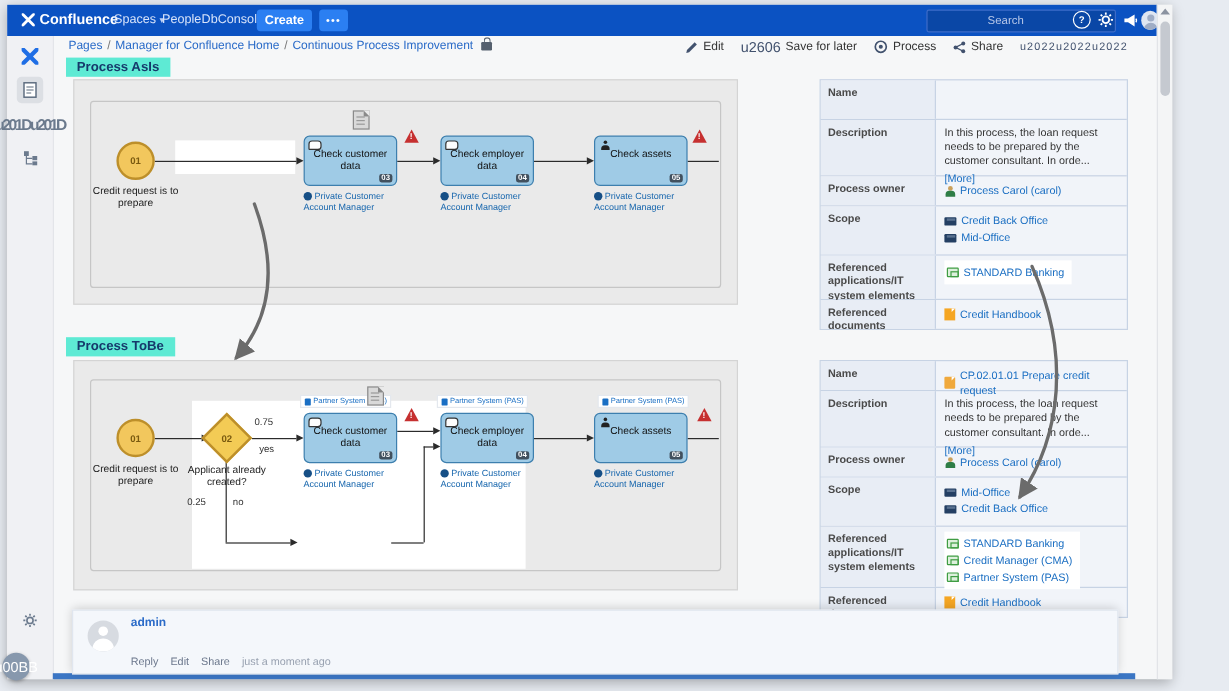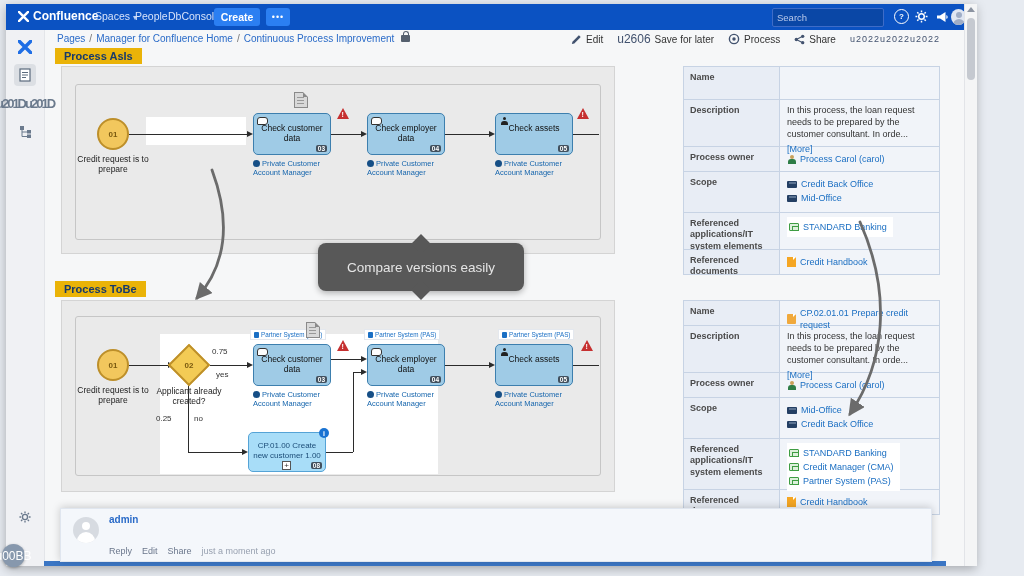--- a/index.html
+++ b/index.html
@@ -7,21 +7,21 @@
   
   .window{position:absolute;left:6px;top:4px;width:970px;height:562px;background:#f6f7f8;box-shadow:0 3px 10px rgba(0,0,0,.28);}
   
   .nav{position:absolute;left:0;top:0;width:958px;height:26px;background:#0b52c2;}
   .nav-brand{position:absolute;left:12px;top:5px;display:flex;align-items:center;gap:4px;color:#fff;font-weight:bold;font-size:12px;}
   .nav-item{position:absolute;top:6px;color:#d7e3fa;font-size:10.5px;cursor:pointer;}
   .chev{font-size:8px;color:#bcd0f5;}
   .create-btn{position:absolute;left:208px;top:4px;width:46px;height:18px;background:#2b7ff2;border-radius:3px;color:#fff;font-size:10.5px;font-weight:bold;display:flex;align-items:center;justify-content:center;}
   .nav-more{position:absolute;left:260px;top:4px;width:24px;height:18px;background:#2b7ff2;border-radius:3px;color:#fff;font-size:9px;display:flex;align-items:center;justify-content:center;letter-spacing:1px;}
   .nav-more::after{content:"•••";}
-  .searchbox{position:absolute;left:766px;top:4px;width:110px;height:17px;background:#0a47a6;border:1px solid #3e6cc8;border-radius:2px;display:flex;align-items:center;}
+  .searchbox{position:absolute;left:766px;top:4px;width:110px;height:17px;background:#0a47a6;border:1px solid #3e6cc8;border-radius:2px;display:flex;align-items:center;padding-left:46px;}
   .searchbox input{flex:1;background:transparent;border:0;outline:none;color:#dbe6fa;font-size:9.5px;padding:0 4px;font-family:"Liberation Sans",sans-serif;}
   .searchbox input::placeholder{color:#b9c9ea;}
   .nav-ic{position:absolute;top:5px;width:15px;height:15px;display:flex;align-items:center;justify-content:center;}
   .help-circ{width:13px;height:13px;border:1.5px solid #fff;border-radius:50%;color:#fff;font-size:8px;font-weight:bold;display:flex;align-items:center;justify-content:center;}
   .help-circ::after{content:"?";}
   .avatar-c{width:16px;height:16px;border-radius:50%;background:#dfe6f2;overflow:hidden;position:relative;}
   .avatar-c::before{content:"";position:absolute;left:5px;top:3px;width:6px;height:6px;border-radius:50%;background:#9fadc6;}
   .avatar-c::after{content:"";position:absolute;left:2px;top:10px;width:12px;height:8px;border-radius:6px 6px 0 0;background:#9fadc6;}
   
   .scroll{position:absolute;left:958px;top:0;width:12px;height:562px;background:#f4f5f6;border-left:1px solid #e2e4e8;}
@@ -41,21 +41,21 @@
   .csep{color:#777;}
   .lock{position:relative;width:9px;height:7px;background:#55606e;border-radius:1px;margin-left:3px;margin-top:2px;}
   .lock::before{content:"";position:absolute;left:1.5px;top:-4px;width:4px;height:4px;border:1.5px solid #55606e;border-bottom:0;border-radius:3px 3px 0 0;}
   .pactions{position:absolute;right:36px;top:29px;display:flex;align-items:center;gap:14px;font-size:10px;color:#333;}
   .pa{display:flex;align-items:center;gap:4px;}
   .star-g{color:#42526e;font-size:12px;line-height:10px;}
   .star-g::after{content:"\u2606";}
   .pmore{color:#42526e;font-size:9px;letter-spacing:1px;}
   .pmore::after{content:"\u2022\u2022\u2022";}
   
-  .h-label{position:absolute;background:#eab308;color:#16396b;font-weight:bold;font-size:11px;padding:2px 9px;z-index:20;}
+  .h-label{position:absolute;background:#5eead4;color:#16396b;font-weight:bold;font-size:11px;padding:2px 9px;z-index:20;}
   .macro{position:absolute;background:#eaeaea;border:1px solid #d4d4d4;}
   .inner{position:absolute;border:1px solid #c6c6c6;border-radius:3px;}
   .wmask{position:absolute;background:#fff;z-index:6;}
   
   .ev{position:absolute;width:32px;height:32px;border-radius:50%;background:#f2c75d;border:2px solid #bd8f2a;box-sizing:border-box;z-index:8;display:flex;align-items:center;justify-content:center;}
   .evnum{font-size:8px;font-weight:bold;color:#7a5a10;}
   .evlab{position:absolute;width:84px;text-align:center;font-size:8.5px;color:#222;line-height:1.2;z-index:8;}
   .task{position:absolute;width:78px;height:42px;background:#9fcbe6;border:1.5px solid #3d7fae;border-radius:5px;box-sizing:border-box;z-index:8;}
   .tlabel{position:absolute;left:4px;right:4px;top:9px;text-align:center;font-size:8.5px;color:#111;line-height:1.2;}
   .tnum{position:absolute;right:3px;bottom:2px;font-size:6.5px;font-weight:bold;color:#fff;background:#41505e;border-radius:2px;padding:0 2px;}
@@ -279,25 +279,20 @@
     <div class="flowh head" style="left:439px;top:130px;width:44px;"></div>
     <div class="task" style="left:489px;top:109px;">
       <span class="person"></span>
       <div class="tlabel">Check assets</div>
       <span class="tnum">05</span>
     </div>
     <div class="warn" style="left:571px;top:104px;"></div>
     <div class="role" style="left:489px;top:155px;"><span class="rb"></span><span>Private Customer Account Manager</span></div>
     <div class="flowh" style="left:567px;top:130px;width:26px;"></div>
 
-    <div class="tip" style="left:312px;top:239px;width:206px;height:48px;">
-      <div class="dia" style="left:96px;top:-6px;"></div>
-      <div class="dia" style="left:96px;bottom:-6px;"></div>
-      <div style="position:relative;z-index:2;display:flex;align-items:center;justify-content:center;height:100%;font-size:13.5px;">Compare versions easily</div>
-    </div>
 
     <div class="h-label" style="left:49px;top:277px;">Process ToBe</div>
     <div class="macro" style="left:55px;top:296px;width:552px;height:190px;"></div>
     <div class="inner" style="left:69px;top:312px;width:524px;height:158px;"></div>
     <div class="wmask" style="left:154px;top:330px;width:278px;height:140px;"></div>
 
     <div class="ev" style="left:91px;top:345px;">
         <span class="evnum">01</span>
       </div>
     <div class="evlab" style="left:65px;top:381px;">Credit request is to prepare</div>
@@ -348,26 +343,20 @@
       </div>
     <div class="task" style="left:489px;top:340px;">
       <span class="person"></span>
       <div class="tlabel">Check assets</div>
       <span class="tnum">05</span>
     </div>
     <div class="warn" style="left:575px;top:336px;"></div>
     <div class="role" style="left:489px;top:386px;"><span class="rb"></span><span>Private Customer Account Manager</span></div>
     <div class="flowh" style="left:567px;top:361px;width:26px;"></div>
 
-    <div class="cp" style="left:242px;top:428px;">
-      <div class="cplabel">CP.01.00 Create new customer 1.00</div>
-      <span class="cpinfo"></span>
-      <span class="cpplus"></span>
-      <span class="cpnum">08</span>
-    </div>
     <div class="flowh" style="left:320px;top:448px;width:27px;"></div>
     <div class="flowv" style="left:347px;top:368px;height:80px;"></div>
     <div class="flowh head" style="left:347px;top:368px;width:8px;"></div>
 
 
     <div class="rtable" style="top:62px;">
       <div class="trow" style="height:32px;">
         <div class="lblc">Name</div>
       </div>
       <div class="trow" style="height:46px;">

